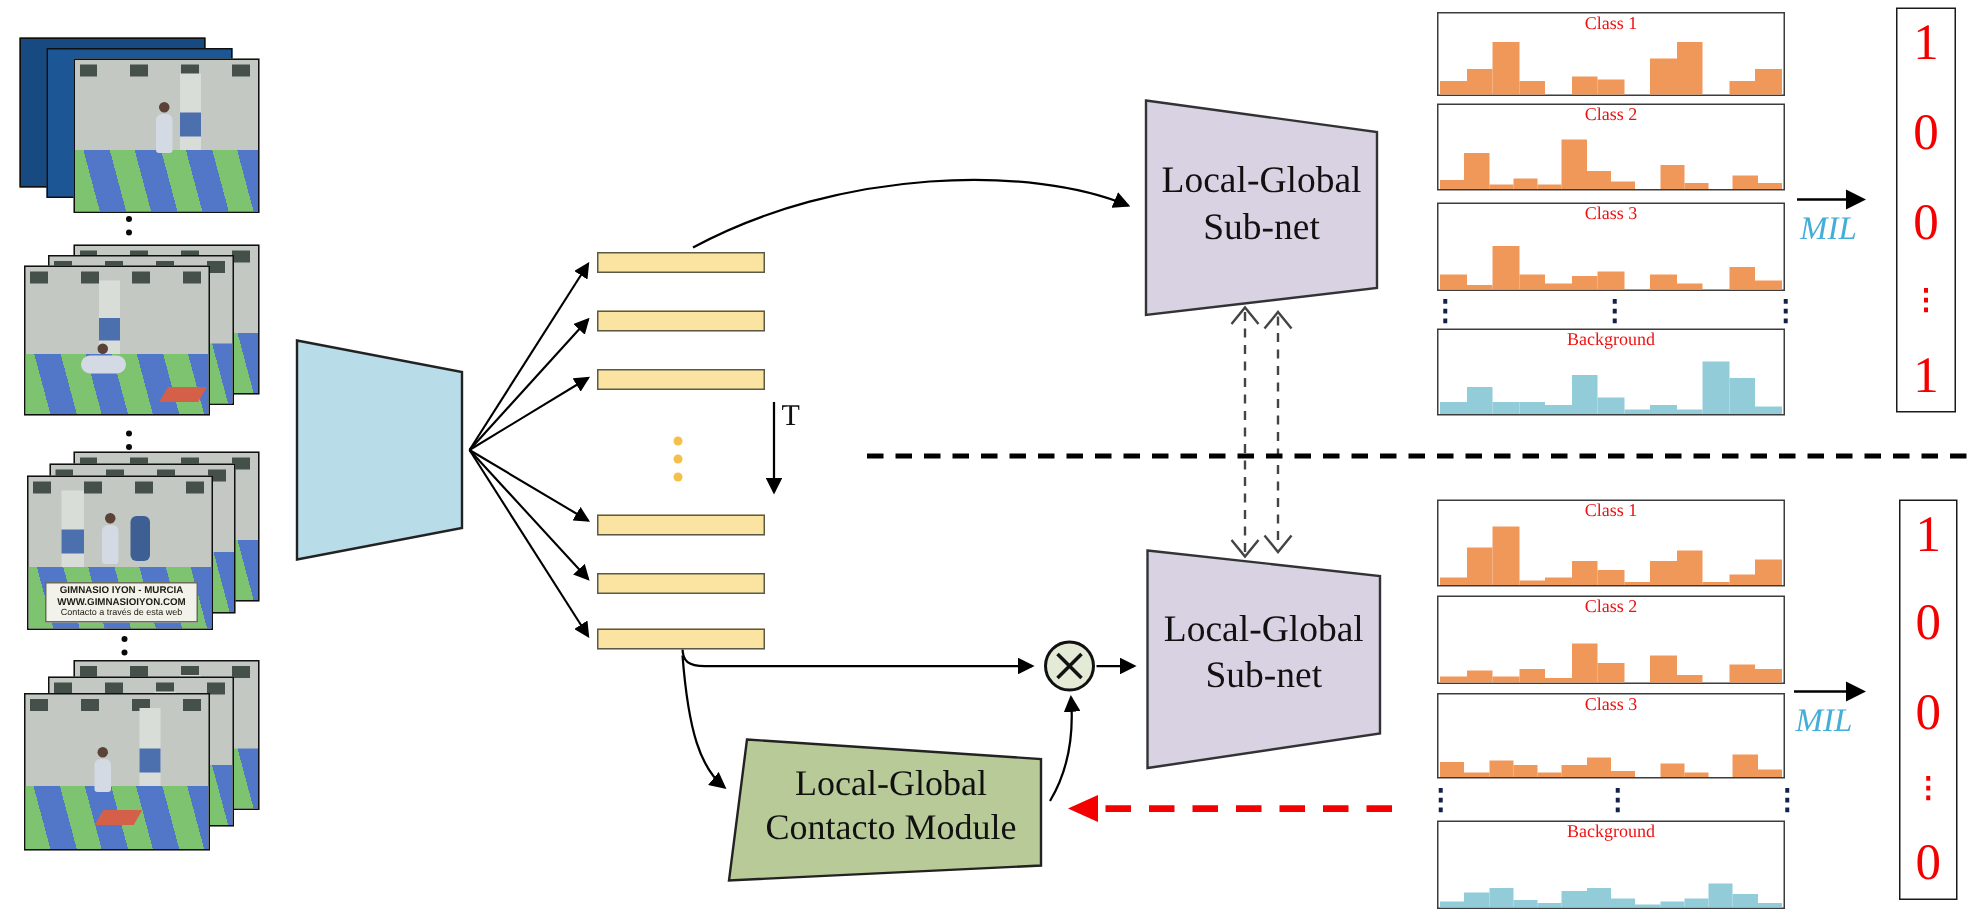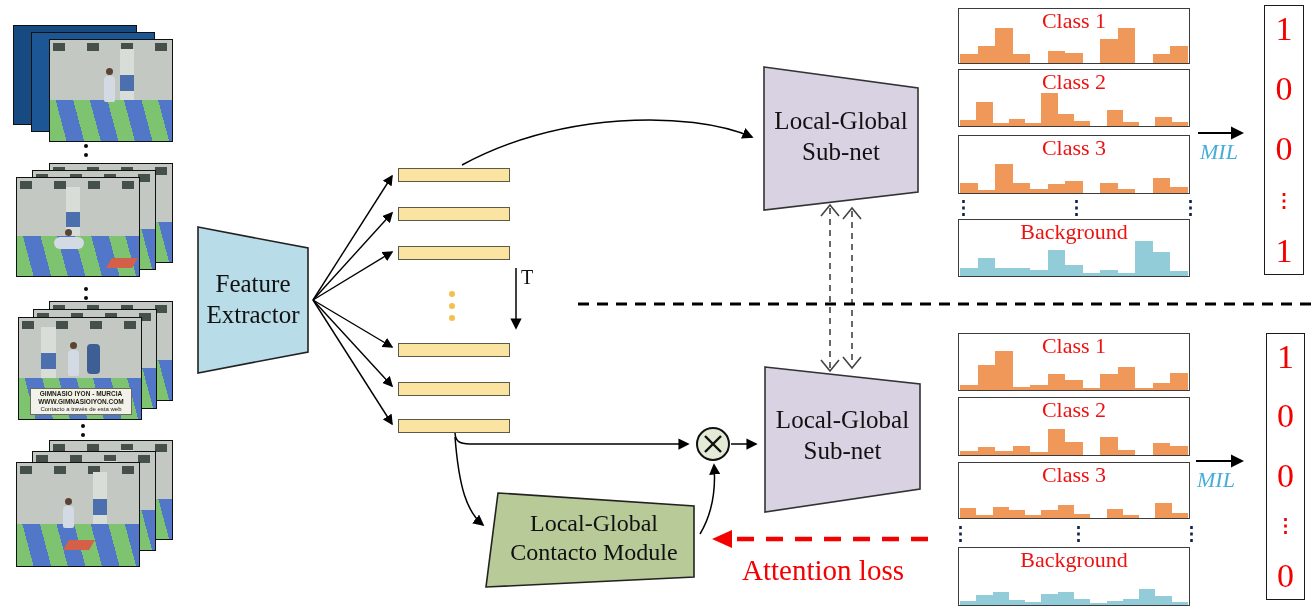--- a/index.html
+++ b/index.html
@@ -21,21 +21,21 @@
   .attn-loss{position:absolute;left:718px;top:554px;width:210px;font-size:29px;color:#f40000;z-index:3;text-align:center;}
 
   
   .fbar{position:absolute;left:398px;width:110px;height:12px;background:#fbe3a1;
         border:1px solid #5a5a46;z-index:2;}
   .odots{position:absolute;left:449px;top:291px;z-index:2;}
   .odots i{display:block;width:6px;height:6px;border-radius:50%;background:#f3c04c;margin:0 0 6px 0;}
 
   
   .chart{position:absolute;left:958px;width:230px;background:#fff;border:1.5px solid #3c3c3c;z-index:2;}
-  .chart-label{position:absolute;top:0;left:0;right:0;text-align:center;font-size:22px;
+  .chart-label{position:absolute;top:0;left:0;right:0;text-align:center;font-size:12px;
                color:#ee1111;line-height:1.1;z-index:2;}
   .chart-bars{position:absolute;left:1px;right:1px;bottom:0;top:3px;display:flex;align-items:flex-end;}
   .bar{flex:1 1 0;}
   .cdots{position:absolute;font-size:19px;font-weight:bold;color:#12214a;z-index:2;line-height:1;}
 
   
   .vec{position:absolute;border:1.5px solid #1a1a1a;background:#fff;z-index:2;
        display:flex;flex-direction:column;justify-content:space-between;align-items:center;
        padding:6px 0;box-sizing:border-box;}
   .vec-top{left:1264px;top:5px;width:40px;height:270px;}
@@ -241,41 +241,36 @@
   <div class="fbar" style="top:246px;"></div>
   <div class="fbar" style="top:343px;"></div>
   <div class="fbar" style="top:382px;"></div>
   <div class="fbar" style="top:419px;"></div>
   <div class="odots">
       <i></i>
       <i></i>
       <i></i>
     </div>
 
-  <div class="mlabel fe-label">
-    <span>Feature</span>
-    <span>Extractor</span>
-  </div>
   <div class="mlabel sn-top-label">
     <span>Local-Global</span>
     <span>Sub-net</span>
   </div>
   <div class="mlabel sn-bot-label">
     <span>Local-Global</span>
     <span>Sub-net</span>
   </div>
   <div class="mlabel attn-label">
     <span>Local-Global</span>
     <span>Contacto Module</span>
   </div>
 
   <div class="t-label">T</div>
   <div class="mil mil-top">MIL</div>
   <div class="mil mil-bottom">MIL</div>
-  <div class="attn-loss">Attention loss</div>
 
   <div class="chart" style="top:8px;height:54px;">
     <div class="chart-label">Class 1</div>
     <div class="chart-bars">
         <div class="bar" style="height: 17%; background: rgb(240, 151, 90);"></div>
         <div class="bar" style="height: 33%; background: rgb(240, 151, 90);"></div>
         <div class="bar" style="height: 68%; background: rgb(240, 151, 90);"></div>
         <div class="bar" style="height: 17%; background: rgb(240, 151, 90);"></div>
         <div class="bar" style="height: 0%;"></div>
         <div class="bar" style="height: 24%; background: rgb(240, 151, 90);"></div>

